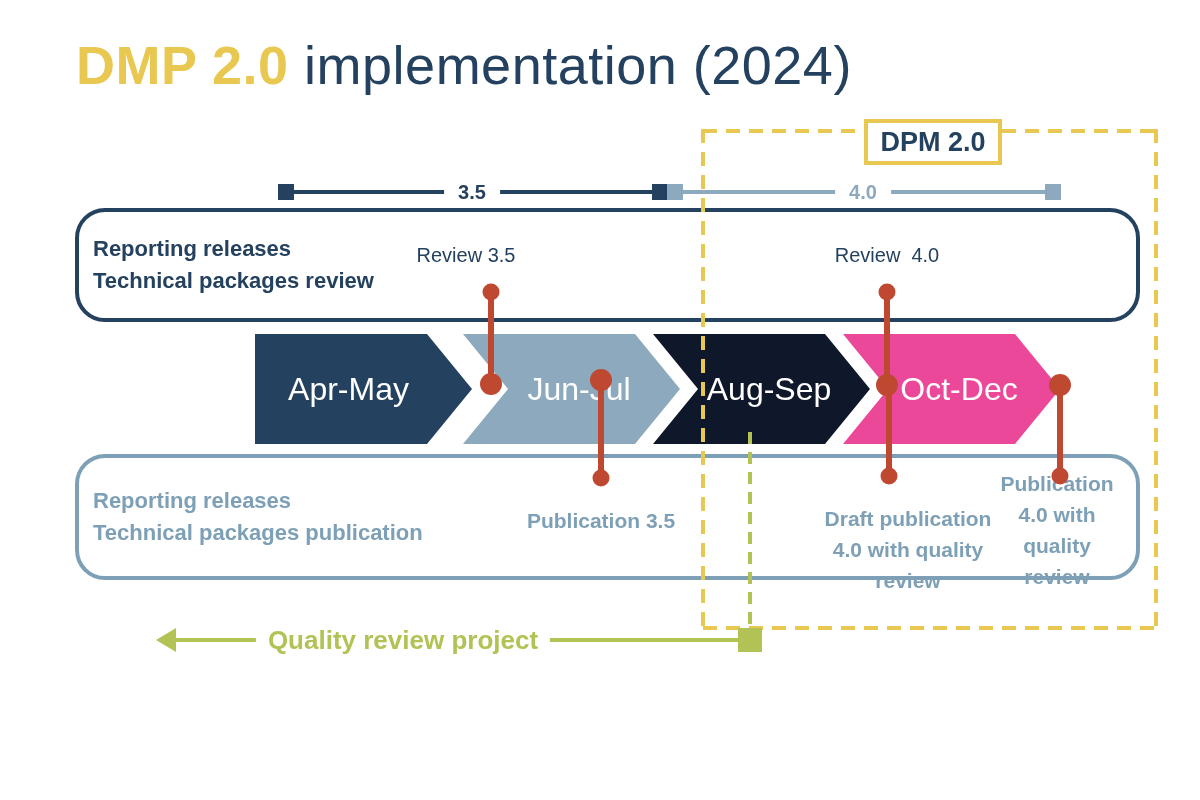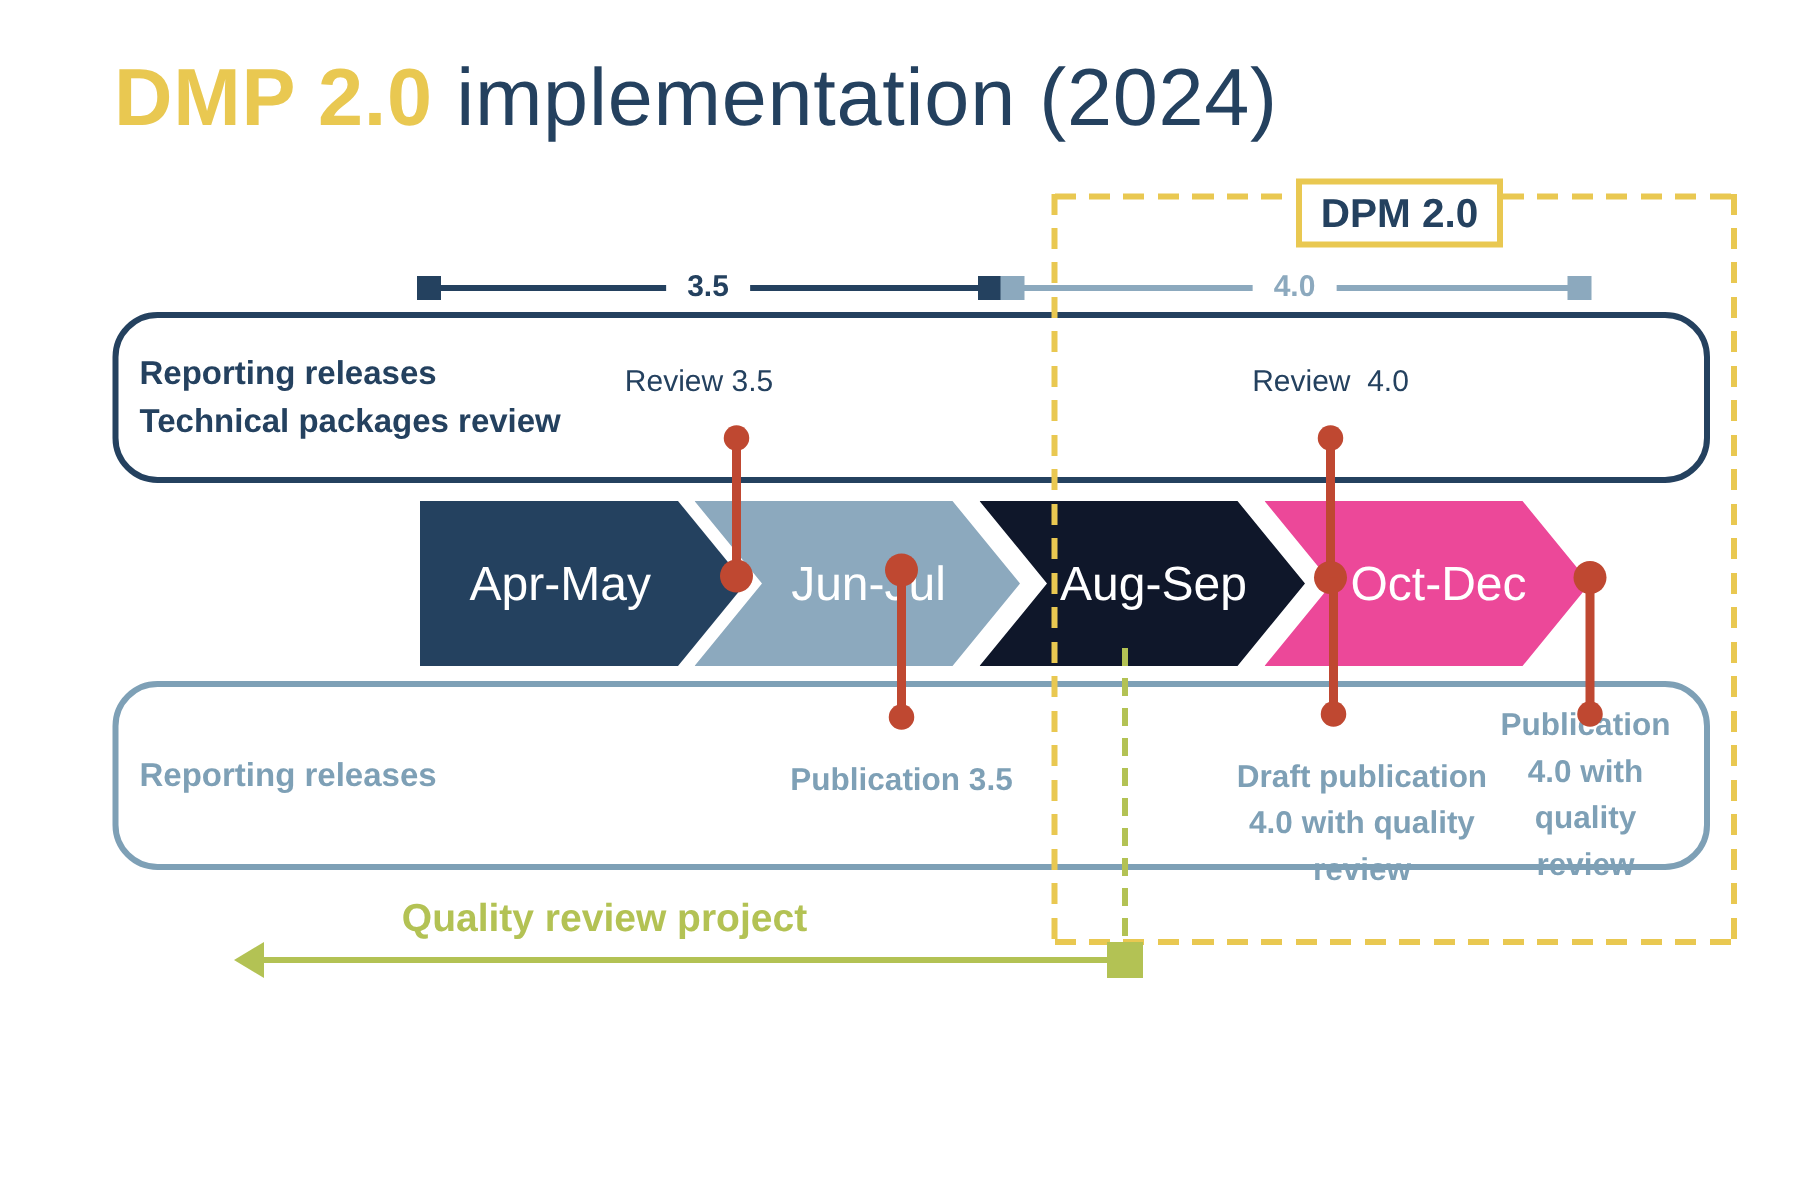--- a/index.html
+++ b/index.html
@@ -58,21 +58,21 @@
   #pub-draft { left:880px; top:549px;margin-left:28px; }
   #pub-40    { left:1057px; top:530px; }
 
   
   .chevron { position:absolute; top:334px; width:217px; height:110px; z-index:3;
              display:flex; align-items:center; justify-content:center;
              color:#fff; font-size:32px; padding-right:30px;
              clip-path:polygon(0 0, 172px 0, 100% 50%, 172px 100%, 0 100%, 45px 50%); }
   .chevron.first { clip-path:polygon(0 0, 172px 0, 100% 50%, 172px 100%, 0 100%); padding-left:0; }
   .chevron.notched { padding-left:45px; }
-  #chev-1 { left:280px; }
+  #chev-1 { left:255px; }
   #chev-2 { left:463px; }
   #chev-3 { left:653px; }
   #chev-4 { left:843px; }
 
   
   .pin { position:absolute; z-index:6; }
   .pin .stem { position:absolute; left:50%; transform:translateX(-50%); width:6px; height:100%; background:#BF4831; }
   .pin .dot, .pin .head { position:absolute; left:50%; border-radius:50%; background:#BF4831; }
   .pin .head { width:17px; height:17px; }
   .pin .dot  { width:22px; height:22px; }
@@ -85,21 +85,21 @@
   #pin-pub40 { left:1051px; top:385px; width:18px; height:91px; }
 
   
   #quality-vline { position:absolute; left:748px; top:432px; width:4px; height:198px; z-index:6;
                    background:repeating-linear-gradient(to bottom, #B3C254 0 12px, transparent 12px 20px); }
   #quality-square { position:absolute; left:738px; top:628px; width:24px; height:24px; background:#B3C254; z-index:7; }
   #quality-line { position:absolute; left:172px; top:638px; width:568px; height:4px; background:#B3C254; z-index:6; }
   #quality-arrowhead { position:absolute; left:156px; top:628px; width:0; height:0; z-index:6;
                        border-top:12px solid transparent; border-bottom:12px solid transparent;
                        border-right:20px solid #B3C254; }
-  #quality-label { position:absolute; left:403px; top:612px; transform:translate(-50%,-50%);
+  #quality-label { position:absolute; left:403px; top:640px; transform:translate(-50%,-50%);
                    background:#fff; padding:0 12px; font-size:26px; font-weight:700; color:#B3C254;
                    white-space:nowrap; z-index:7; }
 </style>
 </head>
 <body>
 
 <div id="stage">
 
   <div class="title">
     <span class="brand">DMP 2.0</span><span class="rest"> implementation (2024)</span>
@@ -166,20 +166,21 @@
   </div>
   <div class="pin" id="pin-pub40">
     <span class="stem"></span>
     <span class="dot c-top"></span>
     <span class="head c-bottom"></span>
   </div>
 
   <div class="round-box" id="pub-box">
     <div class="box-title">
       <div>Reporting releases</div>
+      <div>Technical packages publication</div>
     </div>
   </div>
   <div class="pub-label" id="pub-35">Publication 3.5</div>
   <div class="pub-label" id="pub-draft">Draft publication
 4.0 with quality
 review</div>
   <div class="pub-label" id="pub-40">Publication
 4.0 with quality
 review</div>
 

